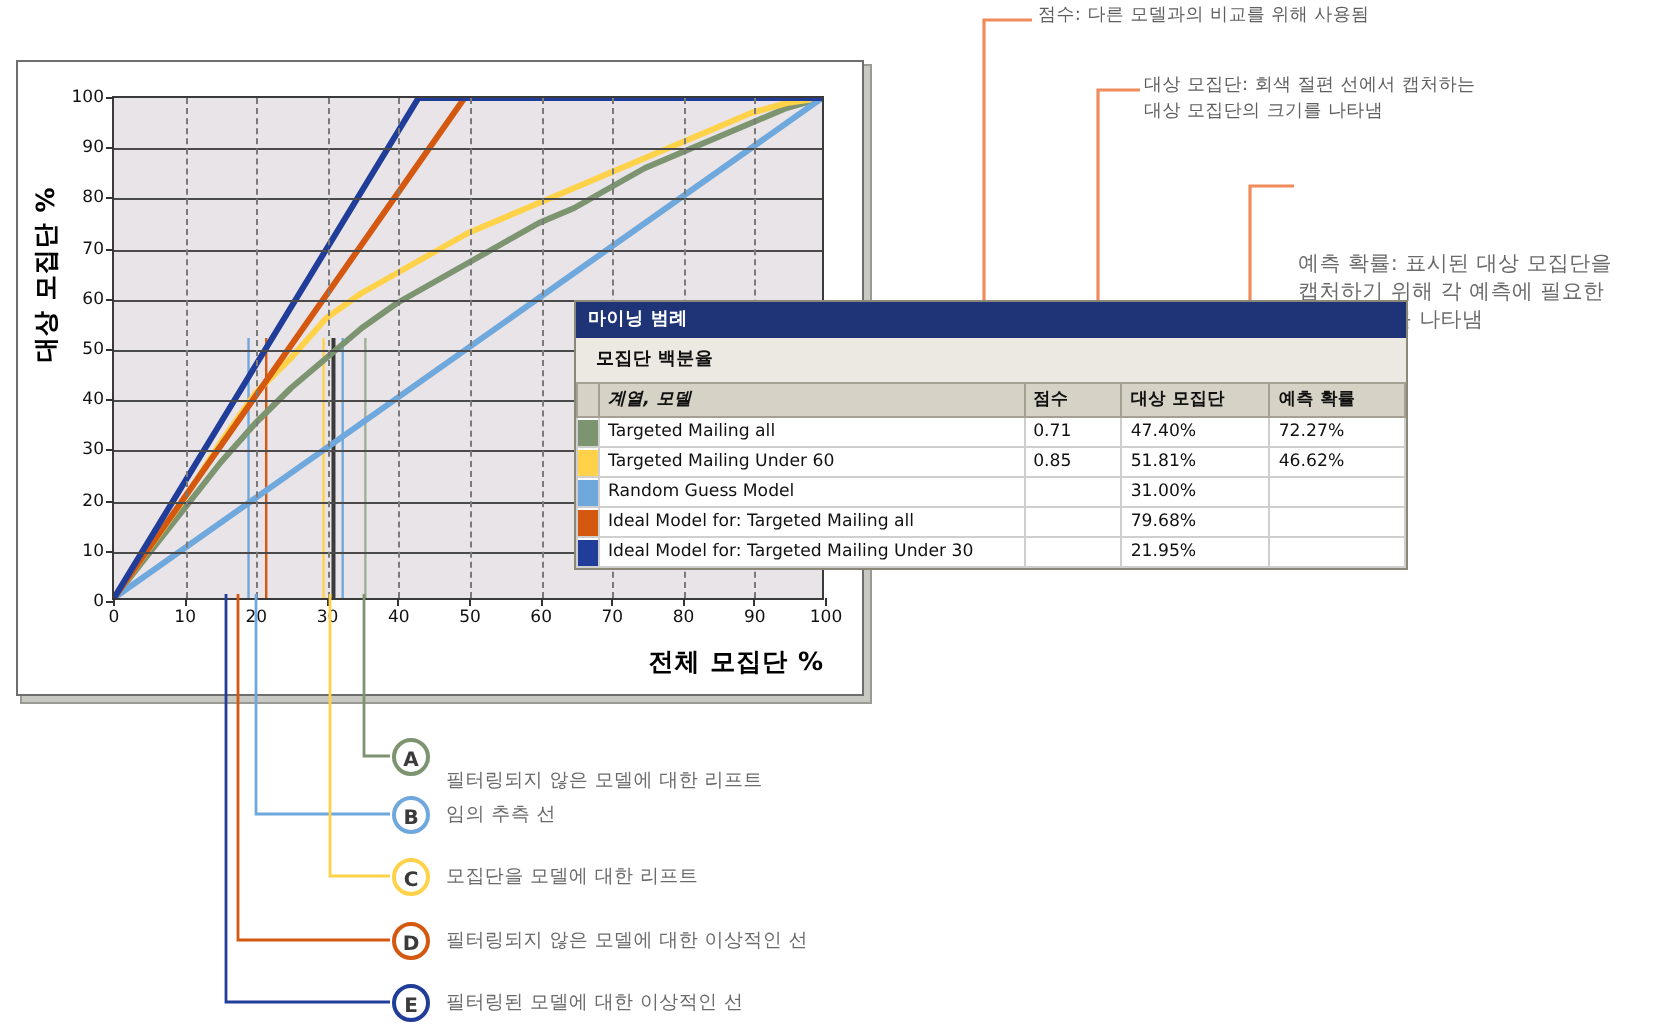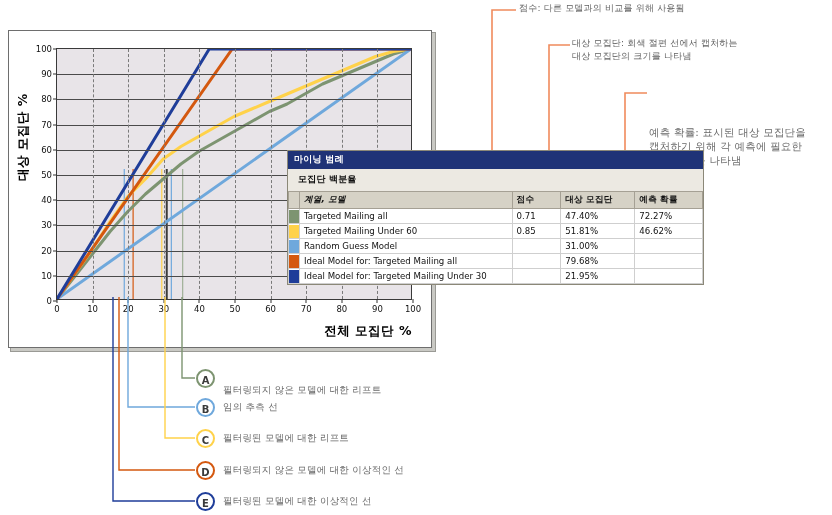--- a/index.html
+++ b/index.html
@@ -290,20 +290,20 @@
   <div class="callout-text big" style="left:649px; top:85px;">예측 확률: 표시된 대상 모집단을
 캡처하기 위해 각 예측에 필요한
 확률 점수를 나타냄</div>
 
   <div id="keys">
       <div class="key-circle" style="left: 196px; top: 368.5px; border-color: rgb(125, 148, 113);">A</div>
       <div class="key-row" style="left: 223px; top: 372px; margin-top: 12px;">필터링되지 않은 모델에 대한 리프트</div>
       <div class="key-circle" style="left: 196px; top: 397.5px; border-color: rgb(111, 168, 220);">B</div>
       <div class="key-row" style="left: 223px; top: 401px;">임의 추측 선</div>
       <div class="key-circle" style="left: 196px; top: 428.5px; border-color: rgb(255, 210, 74);">C</div>
-      <div class="key-row" style="left: 223px; top: 432px;">필터링된 모델에 대한 리프트</div>
+      <div class="key-row" style="left: 223px; top: 432px;">모집단을 모델에 대한 리프트</div>
       <div class="key-circle" style="left: 196px; top: 460.5px; border-color: rgb(212, 88, 15);">D</div>
       <div class="key-row" style="left: 223px; top: 464px;">필터링되지 않은 모델에 대한 이상적인 선</div>
       <div class="key-circle" style="left: 196px; top: 491.5px; border-color: rgb(31, 61, 153);">E</div>
       <div class="key-row" style="left: 223px; top: 495px;">필터링된 모델에 대한 이상적인 선</div>
     </div>
 
 </div>
 
 </body></html>

